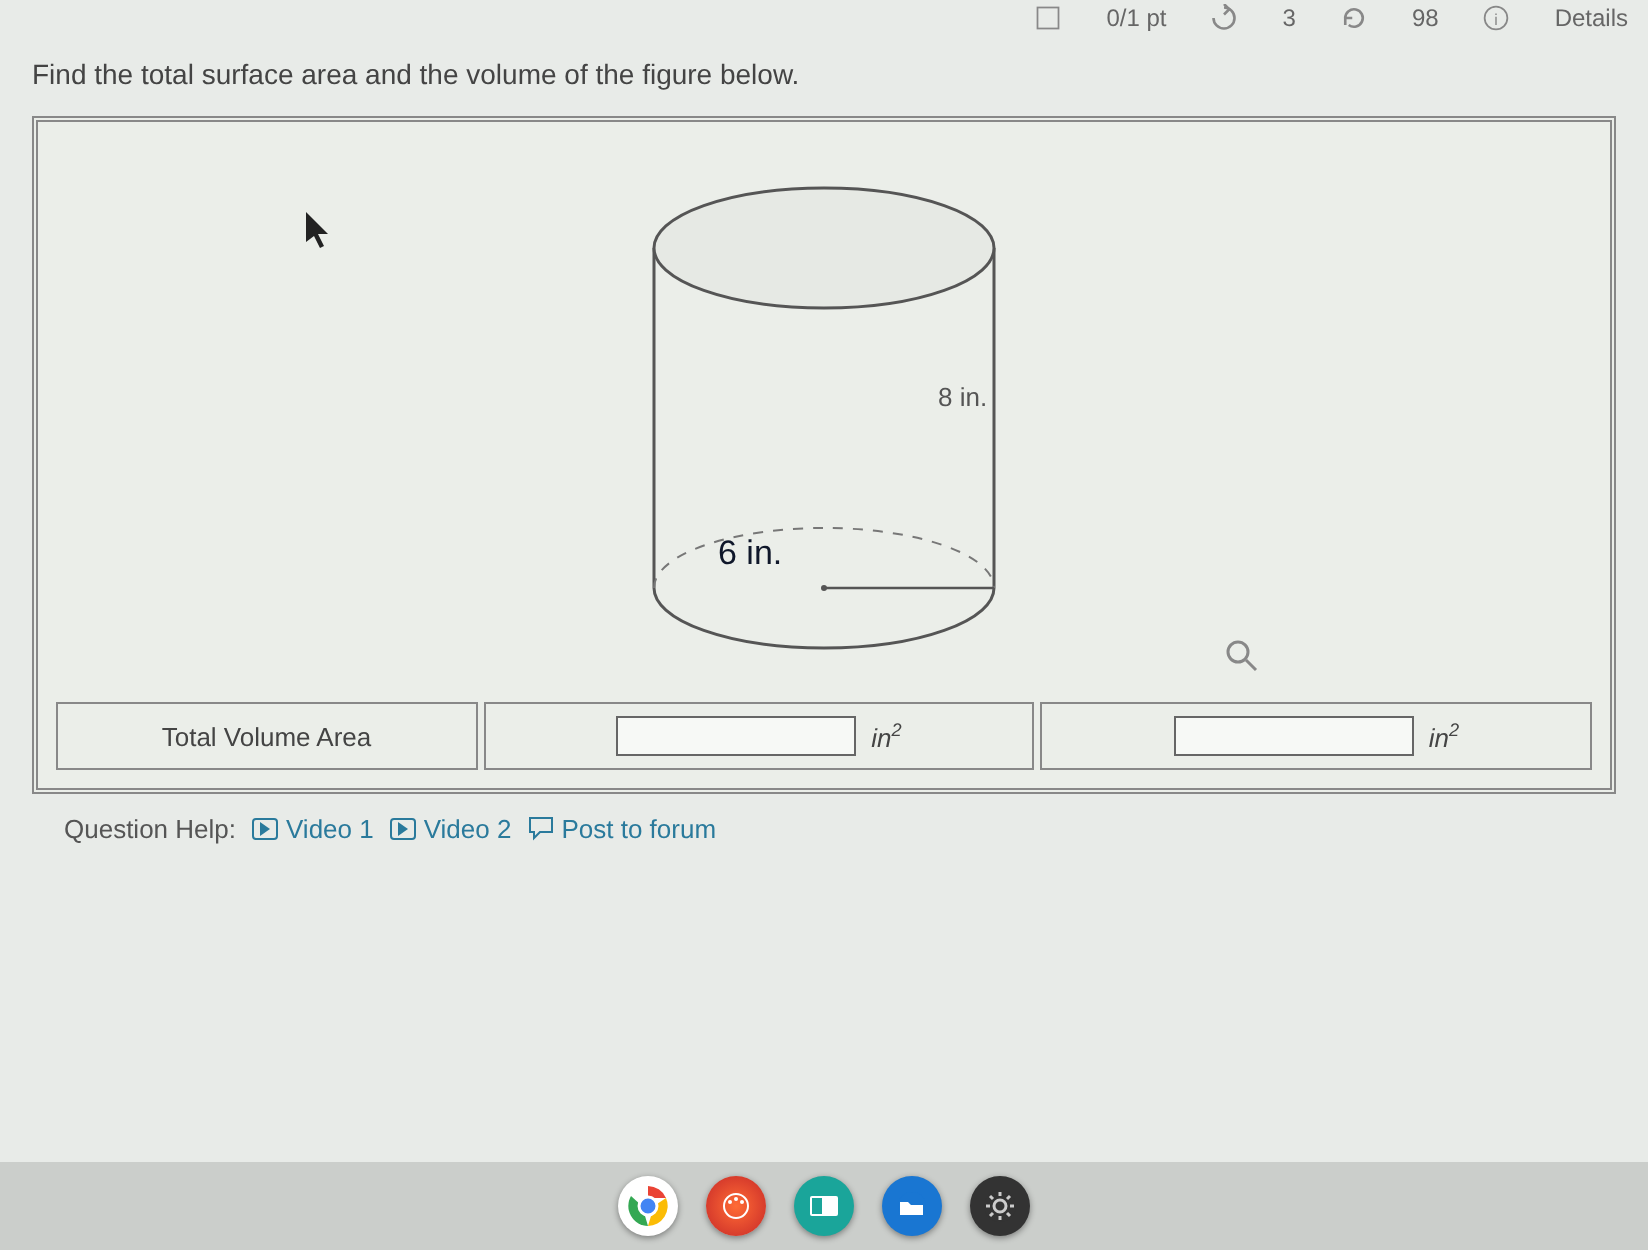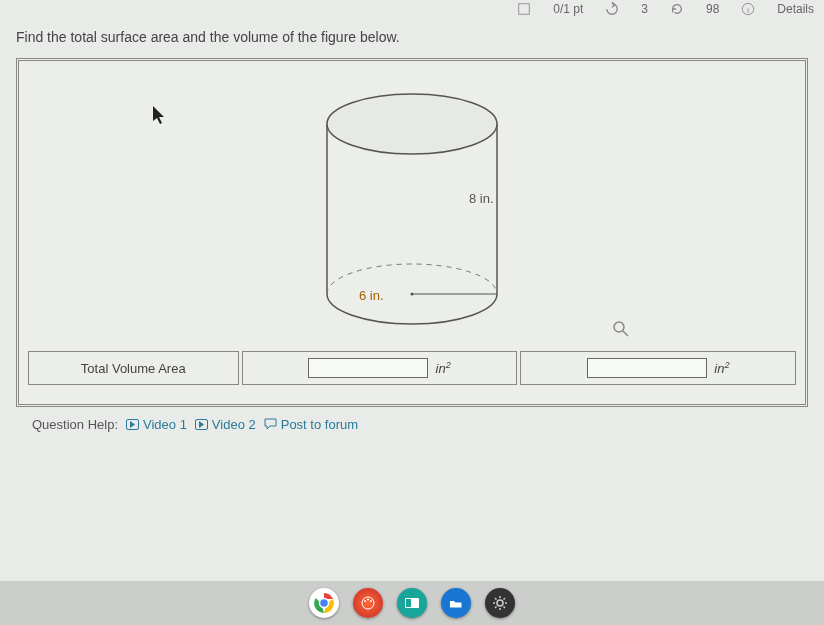--- a/index.html
+++ b/index.html
@@ -27,43 +27,43 @@
     }
     .instructions {
       font-size: 14px;
       line-height: 1.6;
       margin-bottom: 10px;
     }
     .instructions .pi { font-family: serif; }
     .figure-box {
       border: 3px double #888;
       background: #ebeee9;
-      padding: 10px 0 10px 0;
+      padding: 10px 0 0 0;
     }
     .figure-row {
       display: flex;
       align-items: center;
       justify-content: center;
       position: relative;
       height: 275px;
     }
     .figure-svg { display: block; margin: 0 auto; }
     .label-h {
       position: absolute;
       left: 450px;
       top: 120px;
       font-size: 13px;
       color: #555;
     }
     .label-r {
       position: absolute;
       left: 340px;
-      top: 217px;
-      font-size: 13px;
-      color: #a16207;
+      top: 196px;
+      font-size: 17px;
+      color: #0f172a;
     }
     .mag-icon {
       position: absolute;
       right: 175px;
       bottom: 4px;
       color: #888;
     }
     .answer-table {
       border-collapse: separate;
       border-spacing: 3px;

